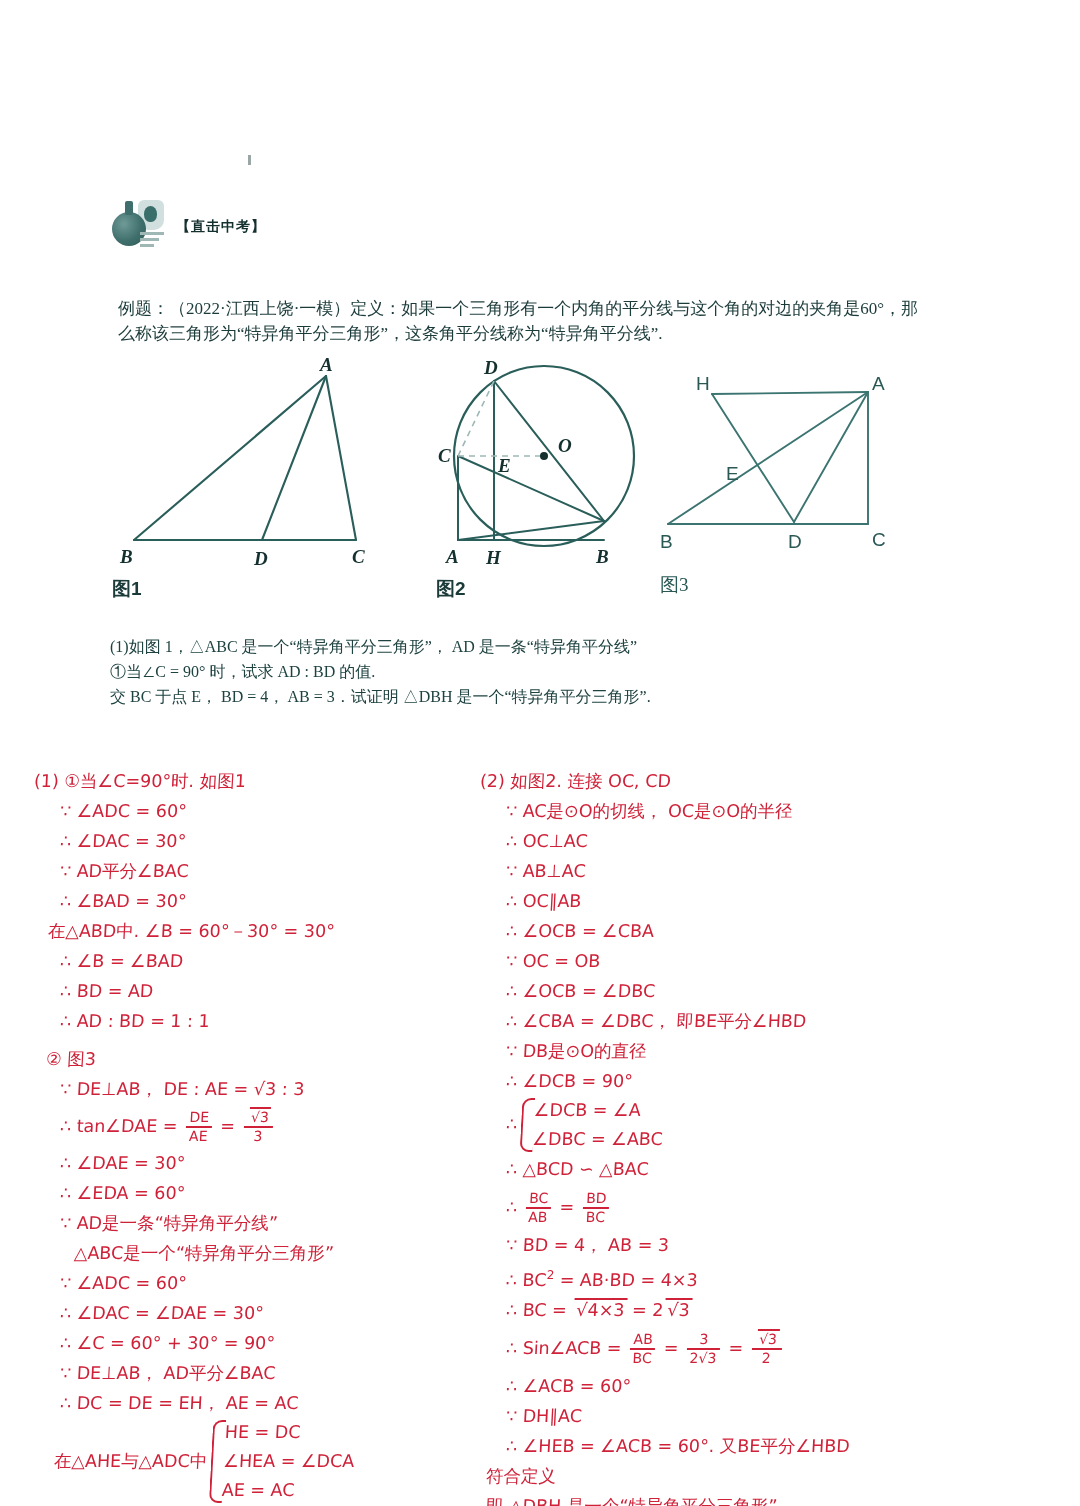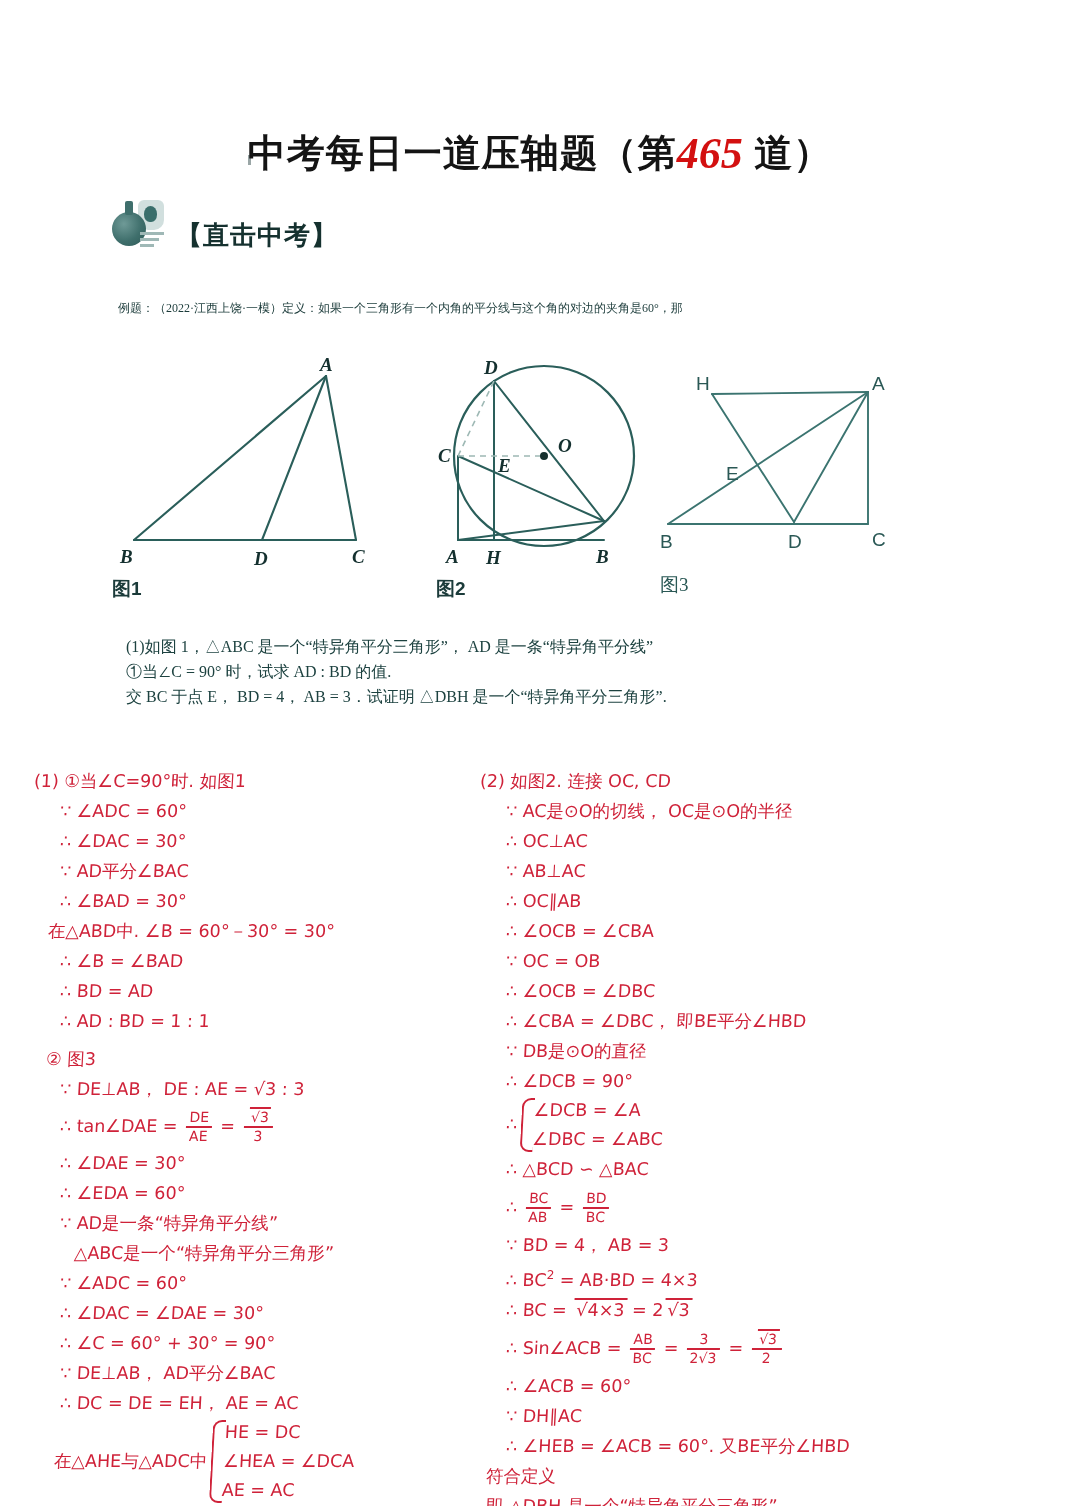--- a/index.html
+++ b/index.html
@@ -65,35 +65,35 @@
   .logo-lines{
     position:absolute; left:32px; top:36px; width:24px; height:14px;
   }
   .logo-lines i{ display:block; height:3px; margin-bottom:3px; background:#9fb8b6; }
   .logo-lines i:nth-child(2){ width:80%; }
   .logo-lines i:nth-child(3){ width:60%; }
 
   .zhiji{
     position:absolute; left:176px; top:218px;
     font-family:"Liberation Sans", sans-serif;
-    font-weight:bold; font-size:26px; color:#15312f;
+    font-weight:bold; font-size:14px; color:#15312f;
     letter-spacing:1px;
   }
 
   
   .kaoxiang{
     position:absolute; left:104px; top:268px;
     font-family:"Liberation Sans", sans-serif;
     font-weight:bold; font-size:17px; color:#163b39;
     letter-spacing:.5px; white-space:nowrap;
   }
   .stem{
     position:absolute; left:118px; top:296px; width:862px;
     font-family:"Liberation Serif", serif;
-    font-size:12px; line-height:25px; color:#1b3b3a;
+    font-size:17px; line-height:25px; color:#1b3b3a;
     text-align:justify;
   }
 
   
   .figs{ position:absolute; left:0; top:352px; width:1080px; height:260px; }
   .fig{ position:absolute; }
   .fig svg{ display:block; }
   .figcap{
     position:absolute; width:100%; text-align:left;
     font-family:"Liberation Sans", sans-serif;
@@ -101,21 +101,21 @@
   }
   .vlabel{ font-family:"Liberation Serif", serif; font-style:italic; font-weight:bold; font-size:19px; fill:#14302f; }
   .vlabel3{ font-family:"Liberation Sans", sans-serif; font-size:19px; fill:#2a5855; }
 
   
   .subq{
     position:absolute; left:110px; top:634px; width:872px;
     font-family:"Liberation Serif", serif;
     font-size:16px; line-height:25px; color:#1d4240;
   }
-  .subq div{ white-space:nowrap;margin-left:16px; }
+  .subq div{ white-space:nowrap; }
   .hw-col{ position:absolute; }
   .hw-line{
     font-family:"DejaVu Sans", sans-serif;
     color:#cf2239;
     font-size:17.5px;
     line-height:30px;
     white-space:nowrap;
     transform:skewX(-3deg);
   }
   .ind1{ padding-left:26px; }
@@ -142,37 +142,35 @@
   }
   .brace .row{ display:block; line-height:29px; }
   .sup2{ font-size:12px; vertical-align:super; }
 </style>
 </head>
 <body>
 
 <div class="page">
 
   <div class="title-dot"></div>
-  <div class="title-row">
-    <span>中考每日一道压轴题（第</span><span class="num">465</span><span> 道）</span>
-  </div>
 
   <div class="logo">
     <div class="flask-b"></div>
     <div class="flask-a"></div>
     <div class="logo-lines">
         <i></i>
         <i></i>
         <i></i>
       </div>
   </div>
   <div class="zhiji">【直击中考】</div>
 
   <div class="stem">
     <div>例题：（2022·江西上饶·一模）定义：如果一个三角形有一个内角的平分线与这个角的对边的夹角是60°，那</div>
+    <div>么称该三角形为“特异角平分三角形”，这条角平分线称为“特异角平分线”.</div>
   </div>
 
   <div class="figs">
 
     <div class="fig" style="left:112px; top:6px;">
       <svg width="280" height="215" viewBox="0 0 280 215">
         <g stroke="#2a5e5a" stroke-width="2.1" fill="none" stroke-linecap="round">
           <path d="M22 182 L214 18"></path>
           <path d="M214 18 L244 182"></path>
           <path d="M22 182 L244 182"></path>

